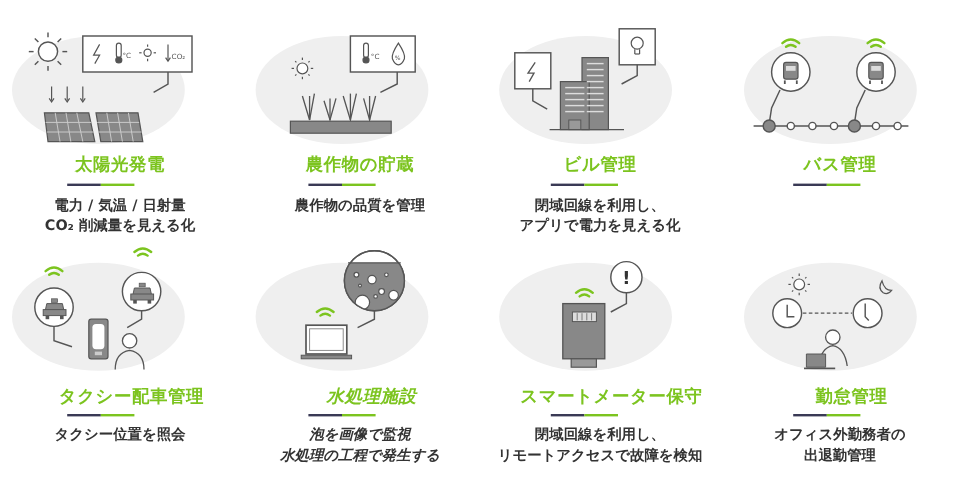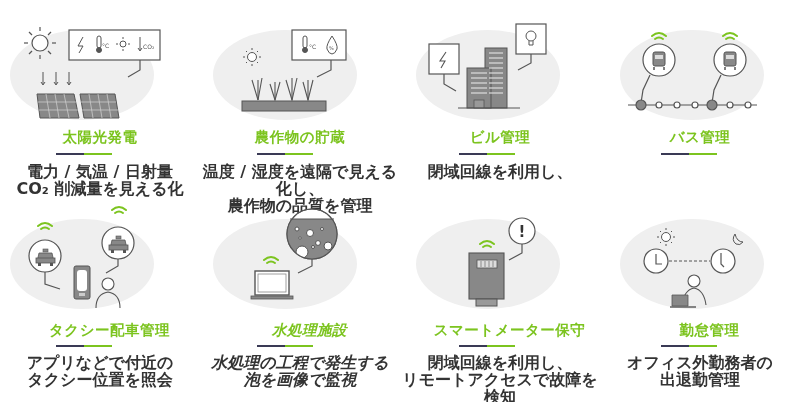--- a/index.html
+++ b/index.html
@@ -4,21 +4,21 @@
 <style>
   * { margin:0; padding:0; box-sizing:border-box; }
   html, body { width:800px; height:402px; background:#ffffff; overflow:hidden; }
   body { font-family: "DejaVu Sans", "Liberation Sans", sans-serif; color:#333; position:relative; }
   .card { position:absolute; width:200px; height:200px; }
   .card .illu { position:absolute; left:0; top:0; width:200px; height:120px; }
   .card .title { position:absolute; left:0; width:200px; text-align:center; top:128px; font-size:14.5px; font-weight:bold; color:#7cc41f; letter-spacing:0.5px; }
   .card .uline { position:absolute; top:153px; left:56px; width:56px; height:2px; display:flex; }
   .card .uline .dark { width:28px; height:2px; background:#3a3a55; }
   .card .uline .green { width:28px; height:2px; background:#7cc41f; }
-  .card .desc { position:absolute; top:163px; left:0; width:200px; text-align:center; font-size:16px; line-height:17px; color:#333; font-weight:bold; }
+  .card .desc { position:absolute; top:163px; left:0; width:200px; text-align:center; font-size:12px; line-height:17px; color:#333; font-weight:bold; }
   .row2 .title { top:121px;padding-left:19px; }
   .row2 .uline { top:145px; }
   .row2 .desc { top:154px; }
   svg { display:block; }
 </style>
 </head>
 <body>
 
 <div class="card" style="left:0;top:0;">
   <svg class="illu" width="200" height="120" viewBox="0 0 200 120">
@@ -124,21 +124,20 @@
     </g>
     <text x="109" y="49" font-size="6" fill="#555" font-family="DejaVu Sans, sans-serif">°C</text>
     <text x="129" y="50" font-size="5" fill="#555" font-family="DejaVu Sans, sans-serif">%</text>
   </svg>
   <div class="title">農作物の貯蔵</div>
   <div class="uline" style="left:57px;">
       <div class="dark"></div>
       <div class="green"></div>
     </div>
   <div class="desc">
-    <div>温度 / 湿度を遠隔で見える化し、</div>
     <div>農作物の品質を管理</div>
   </div>
 </div>
 
 <div class="card" style="left:400px;top:0;">
   <svg class="illu" width="200" height="120" viewBox="0 0 200 120">
     <ellipse cx="88" cy="75" rx="72" ry="45" fill="#efefef"></ellipse>
     <g>
       <rect x="85" y="48" width="22" height="60" fill="#888" stroke="#555" stroke-width="1"></rect>
       <rect x="67" y="68" width="24" height="40" fill="#888" stroke="#555" stroke-width="1"></rect>
@@ -173,20 +172,21 @@
       <line x1="129" y1="45" x2="133" y2="45"></line>
     </g>
   </svg>
   <div class="title">ビル管理</div>
   <div class="uline" style="left:59px;">
       <div class="dark"></div>
       <div class="green"></div>
     </div>
   <div class="desc">
     <div>閉域回線を利用し、</div>
+    <div>アプリで電力を見える化</div>
   </div>
 </div>
 
 <div class="card" style="left:600px;top:0;">
   <svg class="illu" width="200" height="120" viewBox="0 0 200 120">
     <ellipse cx="92" cy="75" rx="72" ry="45" fill="#efefef"></ellipse>
 
     <g stroke="#7cc41f" stroke-width="2" fill="none" stroke-linecap="round">
       <path d="M52 36 Q59 30 66 36"></path>
         <path d="M55 39 Q59 36 63 39"></path>
@@ -265,21 +265,20 @@
       <circle cx="108" cy="84" r="6"></circle>
       <path d="M96 108 Q96 94 108 92 Q120 94 120 108" fill="none"></path>
     </g>
   </svg>
   <div class="title">タクシー配車管理</div>
   <div class="uline">
       <div class="dark"></div>
       <div class="green"></div>
     </div>
   <div class="desc">
-    <div>アプリなどで付近の</div>
     <div>タクシー位置を照会</div>
   </div>
 </div>
 
 <div class="card row2" style="left:200px;top:200px;font-style:italic;">
   <svg class="illu" width="200" height="120" viewBox="0 0 200 120">
     <ellipse cx="85" cy="64" rx="72" ry="45" fill="#efefef"></ellipse>
     <g stroke="#7cc41f" stroke-width="2" fill="none" stroke-linecap="round">
       <path d="M64 60 Q71 54 78 60"></path>
         <path d="M67 63 Q71 60 75 63"></path>
@@ -307,22 +306,22 @@
       <circle cx="112" cy="34" r="25" fill="none" stroke="#555" stroke-width="1.2"></circle>
     </g>
     <polyline points="112,59 112,66 98,73" fill="none" stroke="#555" stroke-width="1.2"></polyline>
   </svg>
   <div class="title">水処理施設</div>
   <div class="uline" style="left:57px;">
       <div class="dark"></div>
       <div class="green"></div>
     </div>
   <div class="desc">
+    <div>泡を画像で監視</div>
     <div>水処理の工程で発生する</div>
-    <div>泡を画像で監視</div>
   </div>
 </div>
 
 <div class="card row2" style="left:400px;top:200px;">
   <svg class="illu" width="200" height="120" viewBox="0 0 200 120">
     <ellipse cx="88" cy="64" rx="72" ry="45" fill="#efefef"></ellipse>
     <g stroke="#7cc41f" stroke-width="2" fill="none" stroke-linecap="round">
       <path d="M80 44 Q87 38 94 44"></path>
         <path d="M83 47 Q87 44 91 47"></path>
     </g>

